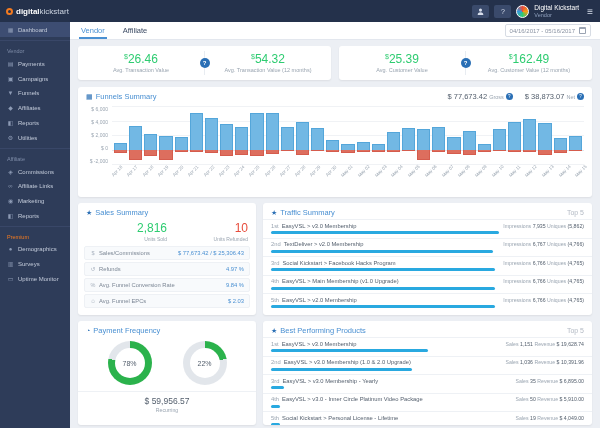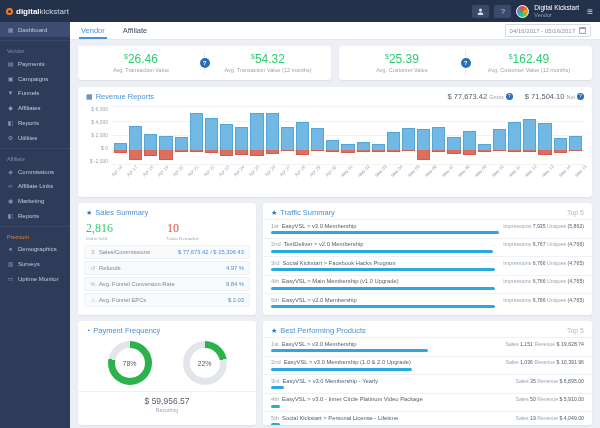--- a/index.html
+++ b/index.html
@@ -90,21 +90,21 @@
 
   
   .grid-row { display:flex; gap:7px; margin-bottom:6px; }
   .col-left { width:178px; flex:none; }
   .col-right { flex:1; min-width:0; }
   .row1 .panel { height:112px; }
   .row2 .panel { height:104px; }
 
   
   .sales-stats { display:flex; padding:3px 8px 4px; }
-  .sales-stat { flex:1; text-align:left;font-family:Liberation Serif, serif; }
+  .sales-stat { flex:1; text-align:right; }
   .sales-num { font-size:12px; line-height:1; }
   .sales-num.green { color:#2ecc71; } .sales-num.red { color:#e74c3c; }
   .sales-sub { font-size:5px; color:#9aa5b1; margin-top:2px; }
   .sales-rows { margin:0 6px; }
   .sales-row { display:flex; justify-content:space-between; align-items:center; padding:3px 5px;
                font-size:5.8px; background:#f8fafc; border:1px solid #eef1f5; border-radius:2px; margin-bottom:2px; }
   .sales-row-label { display:flex; gap:3px; align-items:center; color:#7b8694; }
   .sales-row-icon { color:#a8b2bf; font-size:5.5px; width:6px; text-align:center; }
   .sales-row-value { color:#4a90d2; }
 
@@ -264,30 +264,30 @@
               <div class="stat-value"><span class="cur">$</span><span>162.49</span></div>
               <div class="stat-label">Avg. Customer Value (12 months)</div>
             </div>
           </div>
         </div>
 
       <div class="panel rev-panel">
         <div class="panel-head">
           <div class="panel-title">
             <span class="title-icon">▦</span>
-            <span>Revenue Reports</span>
+            <span>Funnels Summary</span>
           </div>
           <div class="rev-values">
             <span class="rev-group">
               <span class="rev-num">$ 77,673.42</span>
               <span class="rev-lbl">Gross</span>
               <span class="info-dot">?</span>
             </span>
             <span class="rev-group">
-              <span class="rev-num">$ 71,504.10</span>
+              <span class="rev-num">$ 38,873.07</span>
               <span class="rev-lbl">Net</span>
               <span class="info-dot">?</span>
             </span>
           </div>
         </div>
         <div class="chart">
           <div class="y-axis">
               <span>$ 6,000</span>
               <span>$ 4,000</span>
               <span>$ 2,000</span>

